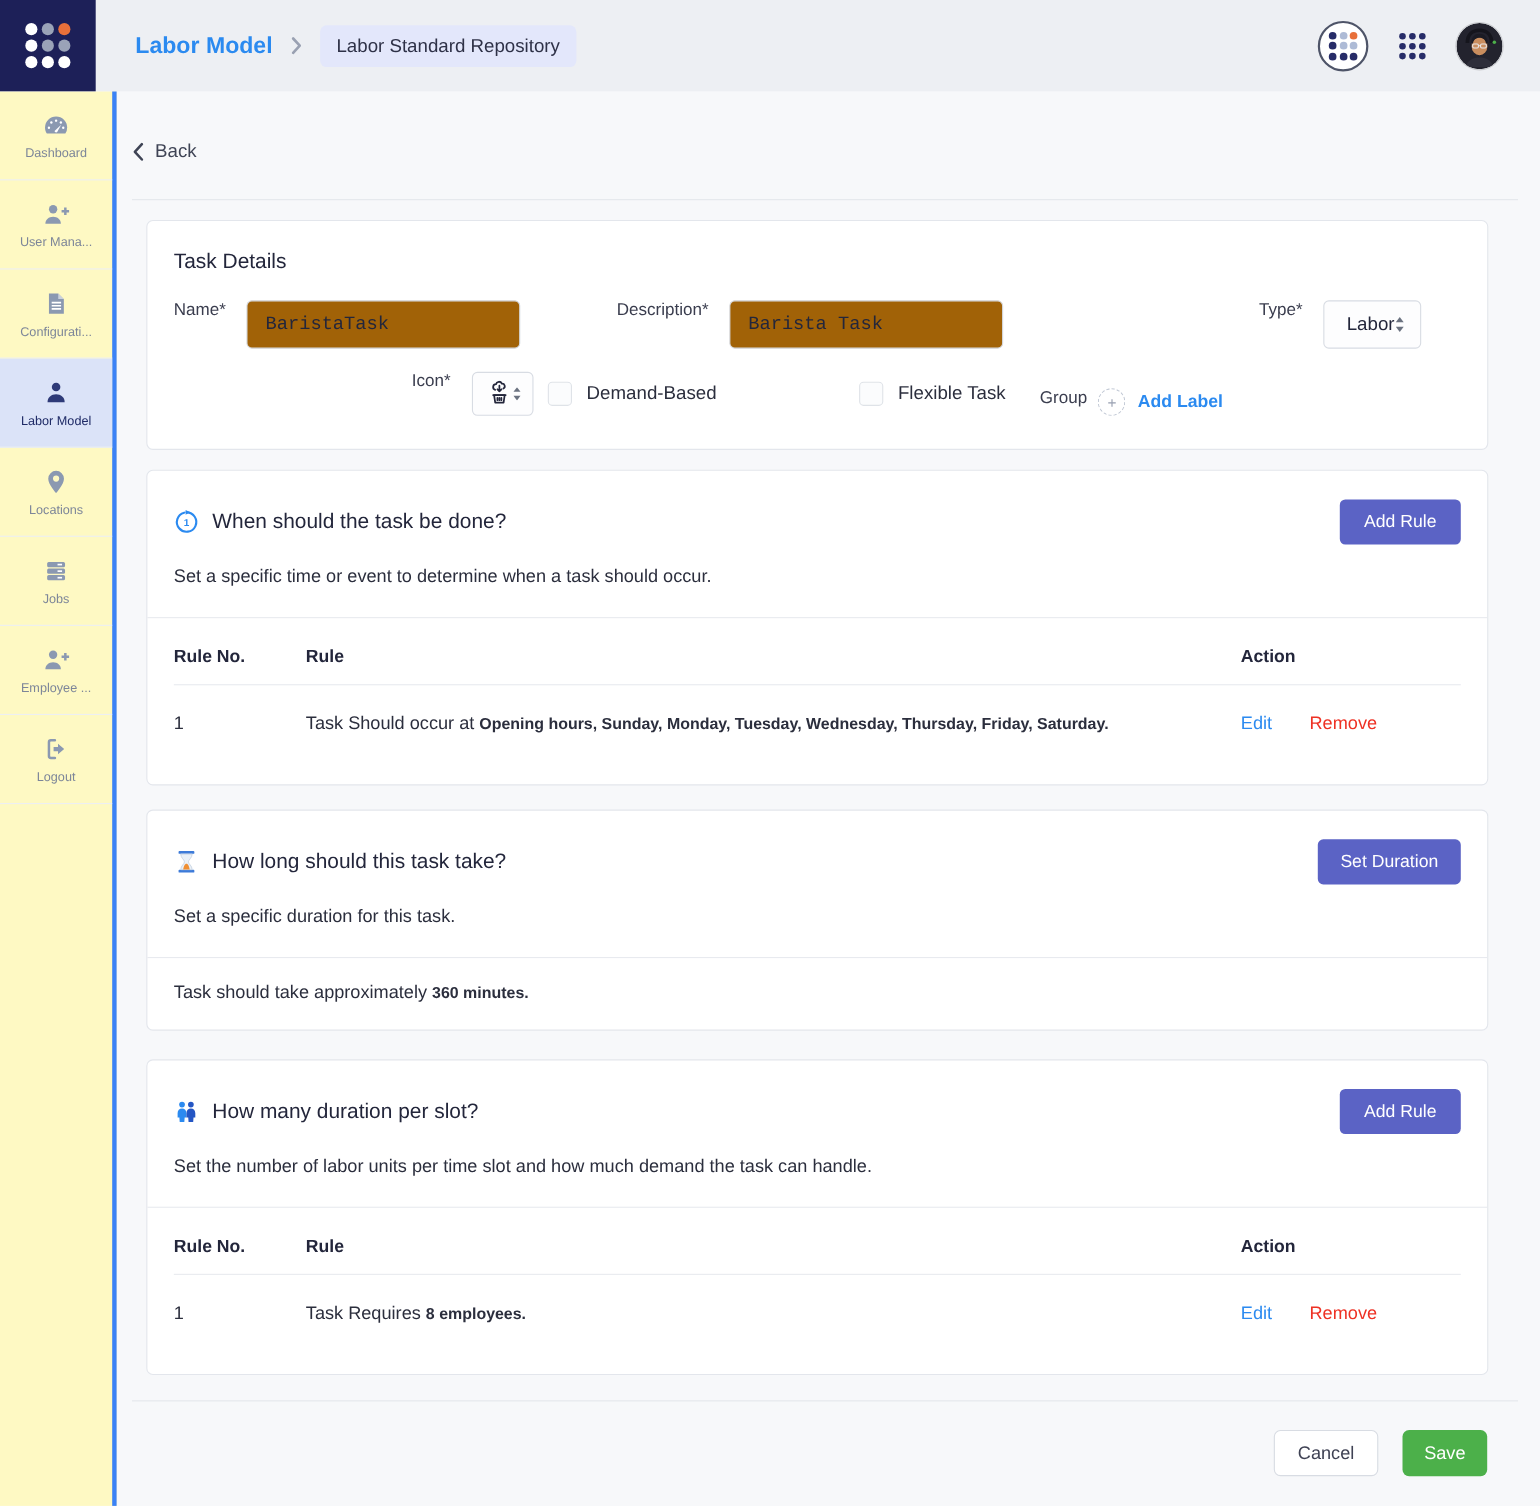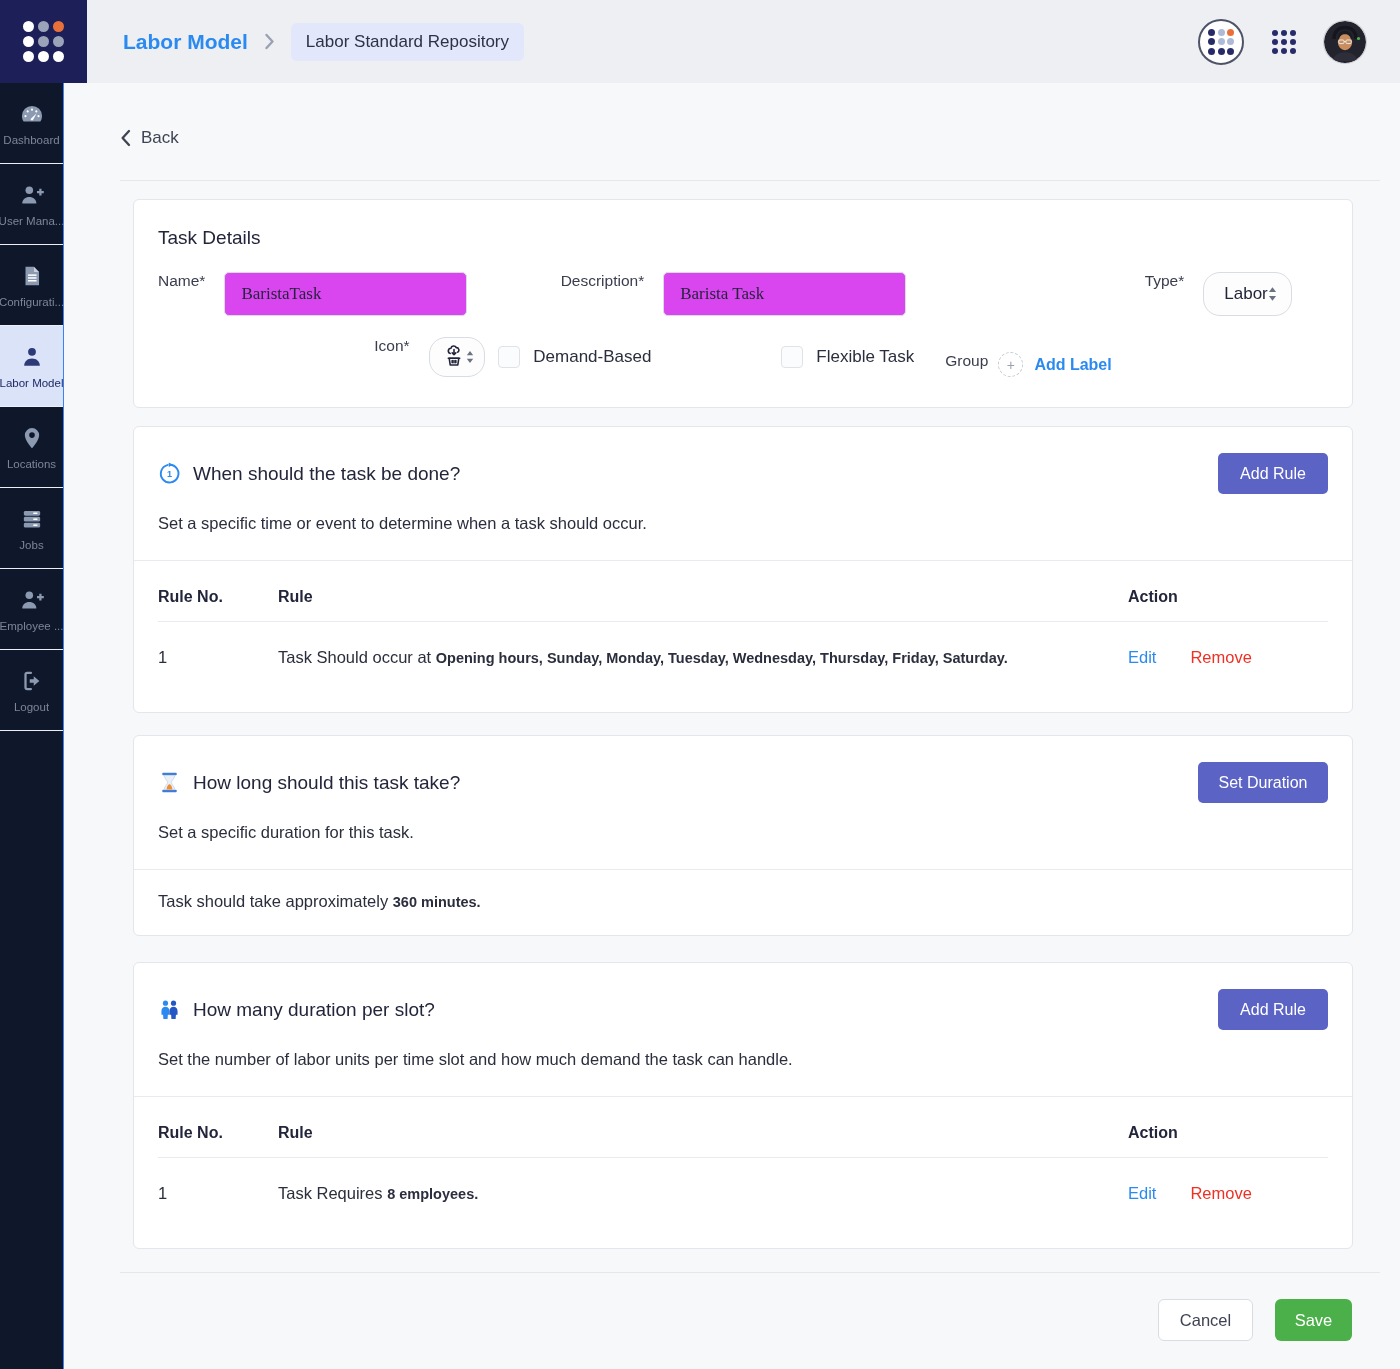--- a/index.html
+++ b/index.html
@@ -22,22 +22,22 @@
   .header-right { margin-left:auto; display:flex; align-items:center; gap:28px; padding-right:34px; }
   .circle-btn { width:46px; height:46px; border-radius:50%; background:#fff;
     border:2px solid #4e5468; display:flex; align-items:center; justify-content:center; cursor:pointer; }
   .mini-grid { display:grid; grid-template-columns:repeat(3,7px); grid-gap:2.5px; }
   .mini-grid i { width:7px; height:7px; border-radius:50%; display:block; }
   .apps-grid { display:grid; grid-template-columns:repeat(3,6px); grid-gap:3px; cursor:pointer; }
   .apps-grid i { width:6px; height:6px; border-radius:50%; background:#272c68; display:block; }
   .avatar { width:42px; height:42px; border-radius:50%; overflow:hidden; cursor:pointer;
     box-shadow:0 0 0 1px rgba(0,0,0,.15); }
   
-  .sidebar { position:absolute; top:83px; left:0; bottom:0; width:64px; background:#0f172a;
-    border-right:1px solid #3b82f6; z-index:4; }
+  .sidebar { position:absolute; top:83px; left:0; bottom:0; width:106px; background:#fef9c3;
+    border-right:4px solid #3b82f6; z-index:4; }
   .side-item { height:81px; border-bottom:1px solid #edeff3; display:flex; flex-direction:column;
     align-items:center; justify-content:center; gap:7px; color:#7d8699; font-size:11.5px;
     cursor:pointer; width:100%; text-align:center; }
   .side-item svg { width:26px; height:26px; color:#8b99b1; }
   .side-item .lbl { max-width:80px; white-space:nowrap; overflow:hidden; }
   .side-item.active { background:#dbe3f8; color:#1e2a66; }
   .side-item.active svg { color:#2e3a78; }
   
   .main { position:absolute; top:83px; left:87px; width:1313px; }
   .back-row { margin:45px 0 0 33px; display:inline-flex; align-items:center; gap:10px;
@@ -45,22 +45,22 @@
   .page-divider { border:none; border-top:1px solid #e4e7ec; margin:29px 20px 0 33px; }
   .card { width:1220px; margin:18px 0 0 46px; background:#fff; border:1px solid #e3e6ec;
     border-radius:6px; }
   .card-title { font-size:19px; font-weight:400; color:#23263b; }
   
   .td-card { padding:27px 24px 30px; }
   .form-row { display:flex; gap:14px; margin-top:23px; }
   .field { display:flex; flex-direction:row; gap:19px; }
   .field label { font-size:15.5px; color:#3a3d4e; }
   .text-input { height:44px; border:1px solid #d8dce3; border-radius:5px; padding:0 16px;
-    font-size:17px; color:#23263b; font-family:Liberation Serif, serif; background:#d946ef; }
-  .select-box { height:44px; border:1px solid #d8dce3; border-radius:17px; background:#fdfdfe;
+    font-size:17px; color:#23263b; font-family:Liberation Mono, monospace; background:#a16207; }
+  .select-box { height:44px; border:1px solid #d8dce3; border-radius:5px; background:#fdfdfe;
     display:flex; align-items:center; padding:0 14px 0 20px; font-size:17px; color:#23263b;
     cursor:pointer; justify-content:space-between; }
   .icon-row { display:flex; margin-top:21px; align-items:flex-end;justify-content:center; }
   .chk-block { display:flex; align-items:center; gap:13px; height:40px; }
   .checkbox { width:22px; height:22px; border:1px solid #dfe3e8; background:#fbfcfd;
     border-radius:4px; cursor:pointer; }
   .chk-label { font-size:17px; color:#2b2e3d; }
   .group-col { display:flex; flex-direction:row; gap:10px; }
   .group-col .glabel { font-size:15.5px; color:#3a3d4e; }
   .add-label-row { display:flex; align-items:center; gap:11px; cursor:pointer; }

